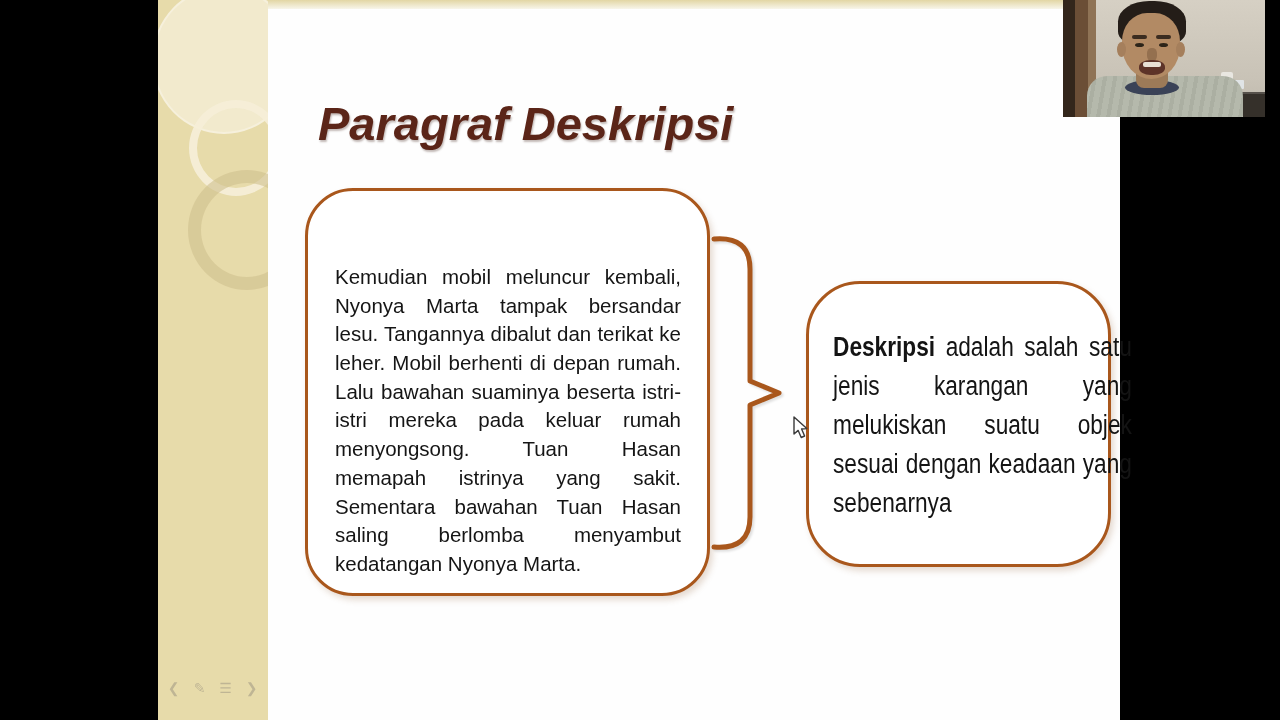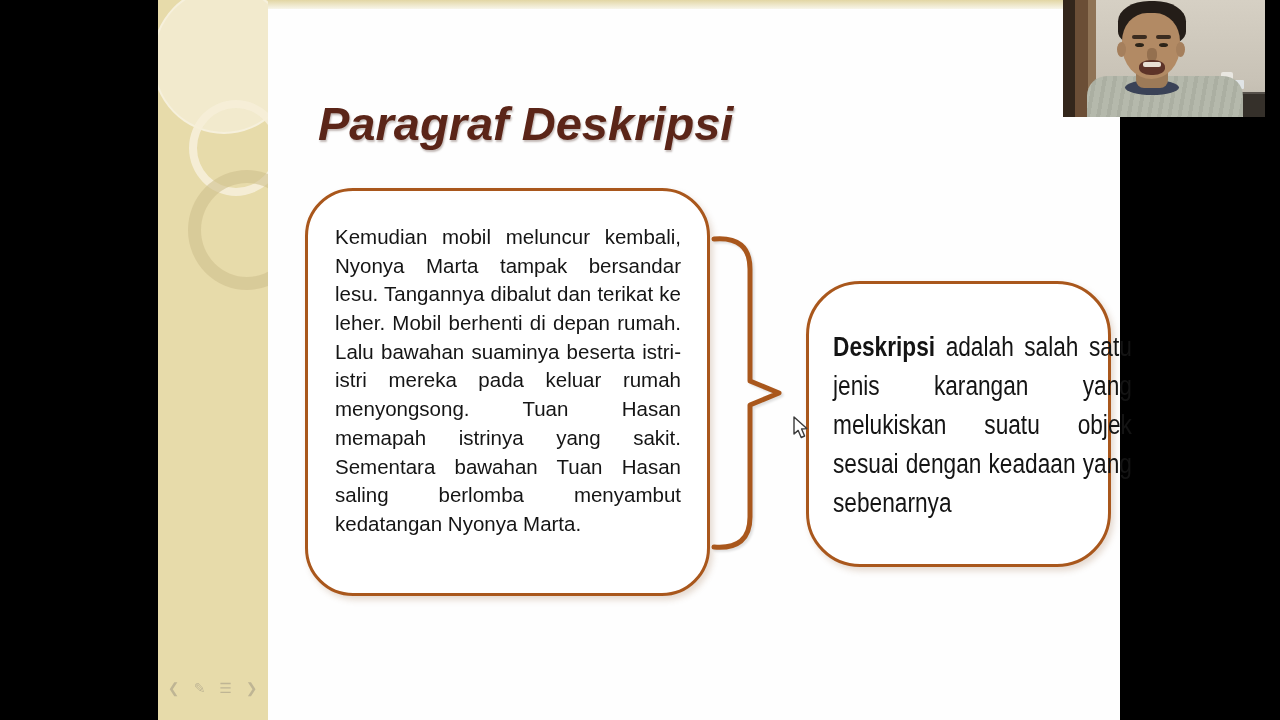--- a/index.html
+++ b/index.html
@@ -21,21 +21,21 @@
       background:linear-gradient(#e2d6a4, #f8f5ea); }
 
   #title { position:absolute; left:50px; top:52px; font-size:47px; font-style:italic; font-weight:600;
       color:#5b2518; letter-spacing:0px; text-shadow:1px 2px 2px rgba(60,30,20,0.3);
       font-family:"Liberation Sans", sans-serif;margin-top:44px; }
 
   .callout { position:absolute; background:#fff; border:3px solid #a9571c;
       box-shadow:3px 4px 6px rgba(140,90,50,0.22); }
   #para-box { left:37px; top:188px; width:405px; height:408px; border-radius:48px; }
   #para-text { padding:32px 26px 0 27px; font-size:20.5px; line-height:1.4; color:#151515;
-      text-align:justify; }
+      text-align:justify;margin-top:40px; }
 
   #def-box { left:514px; top:281px; width:305px; height:286px; border-radius:54px;margin-left:24px; }
   #def-text { margin:44px 0 0 24px; width:119%; transform:scaleX(0.84); transform-origin:0 0;
       font-size:27px; line-height:1.44; color:#141414; text-align:justify; }
   #def-term { font-weight:700; }
 
   #brace { position:absolute; left:436px; top:233px; filter:drop-shadow(2px 2px 1px rgba(0,0,0,0.12)); }
 
   
   #nav-row { position:absolute; left:8px; top:680px; width:104px; display:flex; gap:11px;

